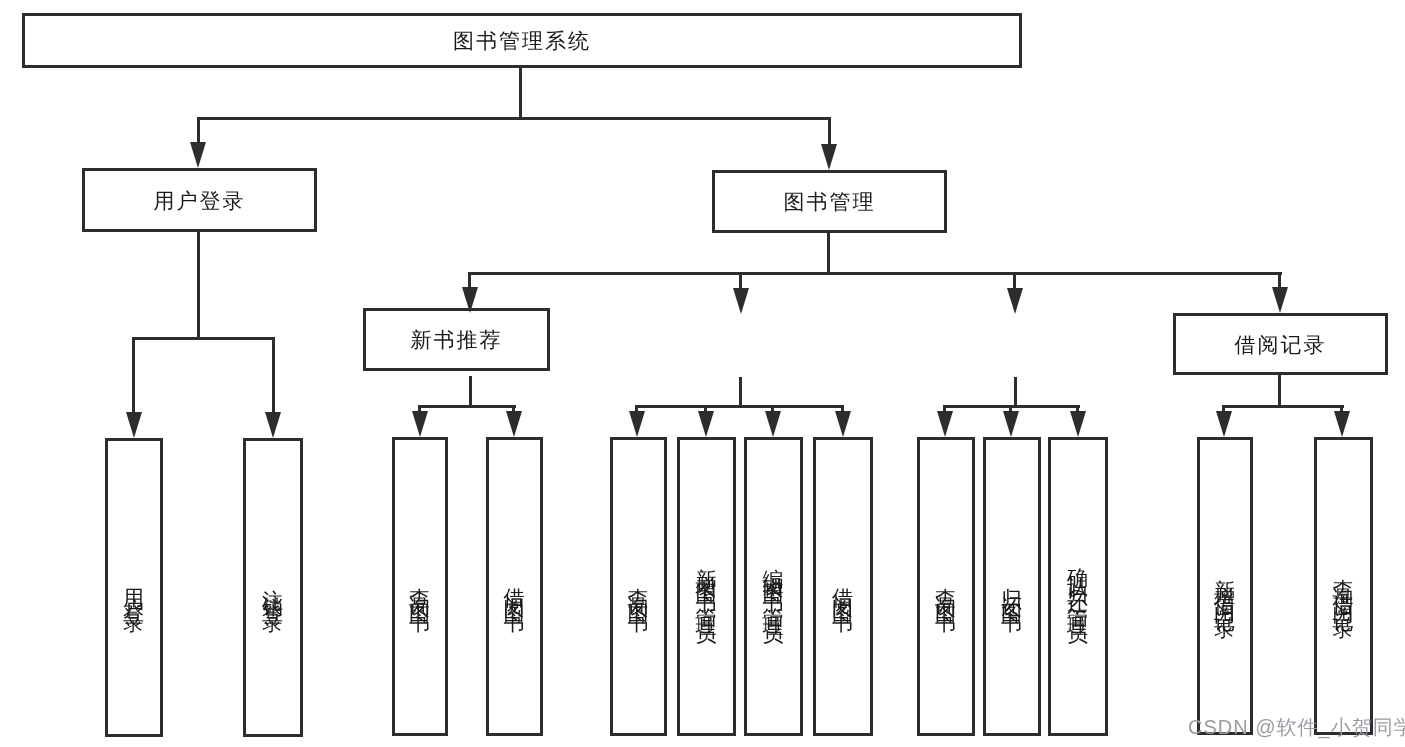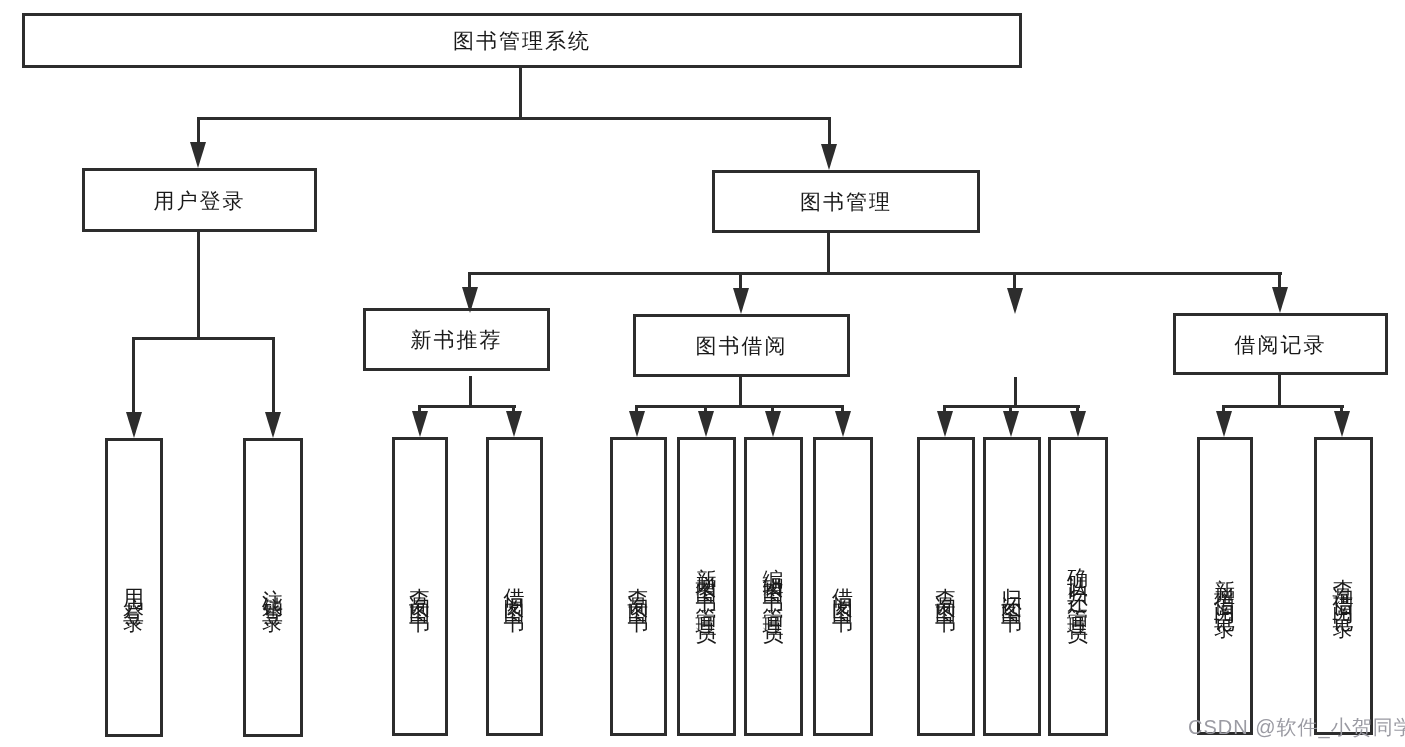--- a/index.html
+++ b/index.html
@@ -39,24 +39,23 @@
   }
 </style>
 </head>
 <body>
 
 <div class="stage">
 
   <div class="box h" style="left:22px;top:13px;width:1000px;height:55px">图书管理系统</div>
 
   <div class="box h" style="left:82px;top:168px;width:235px;height:64px">用户登录</div>
-  <div class="box h" style="left:712px;top:170px;width:268px;height:63px">图书管理</div>
+  <div class="box h" style="left:712px;top:170px;width:235px;height:63px">图书管理</div>
 
   <div class="box h" style="left:363px;top:308px;width:187px;height:63px">新书推荐</div>
-  <div class="box h" style="left:633px;top:314px;width:217px;height:63px">图书借阅</div>
   <div class="box h" style="left:1173px;top:313px;width:215px;height:62px">借阅记录</div>
 
   <div class="box v" style="left:105px;top:438px;width:58px;height:299px">用户登录</div>
   <div class="box v" style="left:243px;top:438px;width:60px;height:299px">注销登录</div>
 
   <div class="box v" style="left:392px;top:437px;width:56px;height:299px">查询图书</div>
   <div class="box v" style="left:486px;top:437px;width:57px;height:299px">借阅图书</div>
 
   <div class="box v" style="left:610px;top:437px;width:57px;height:299px">查询图书</div>
   <div class="box v" style="left:677px;top:437px;width:59px;height:299px">新增图书（管理员）</div>

